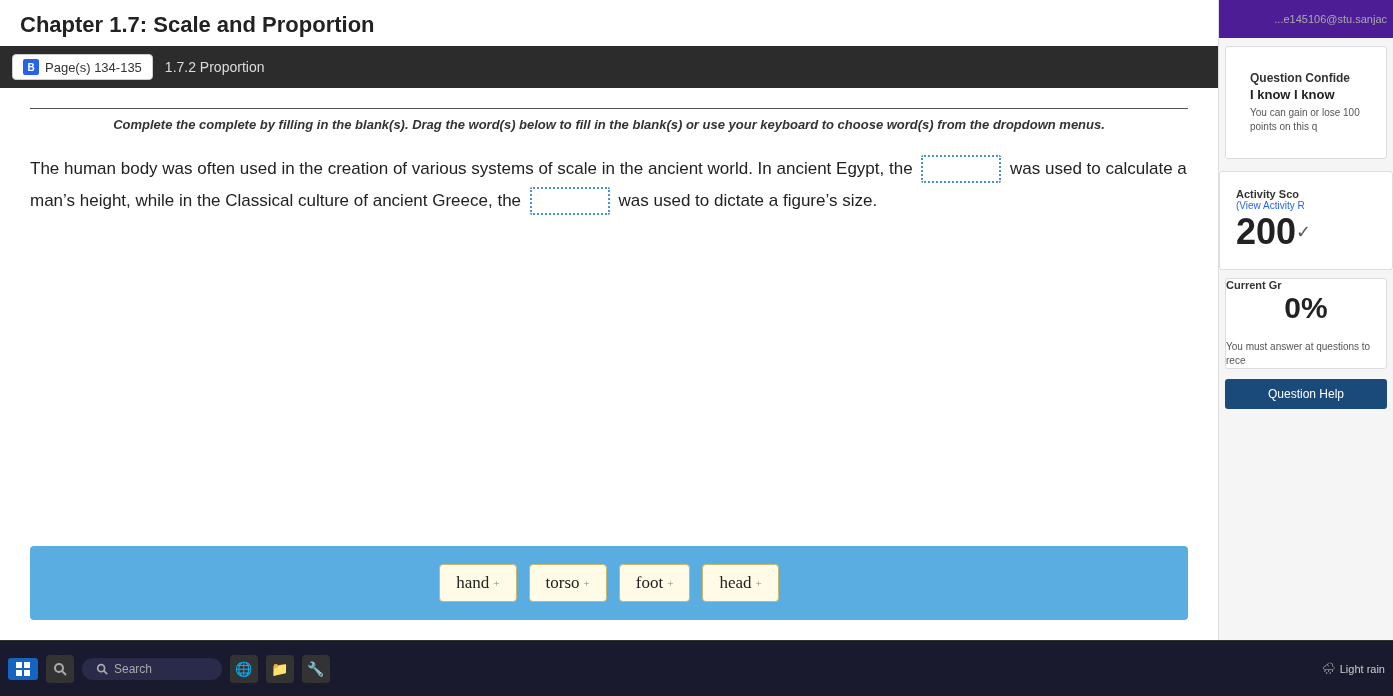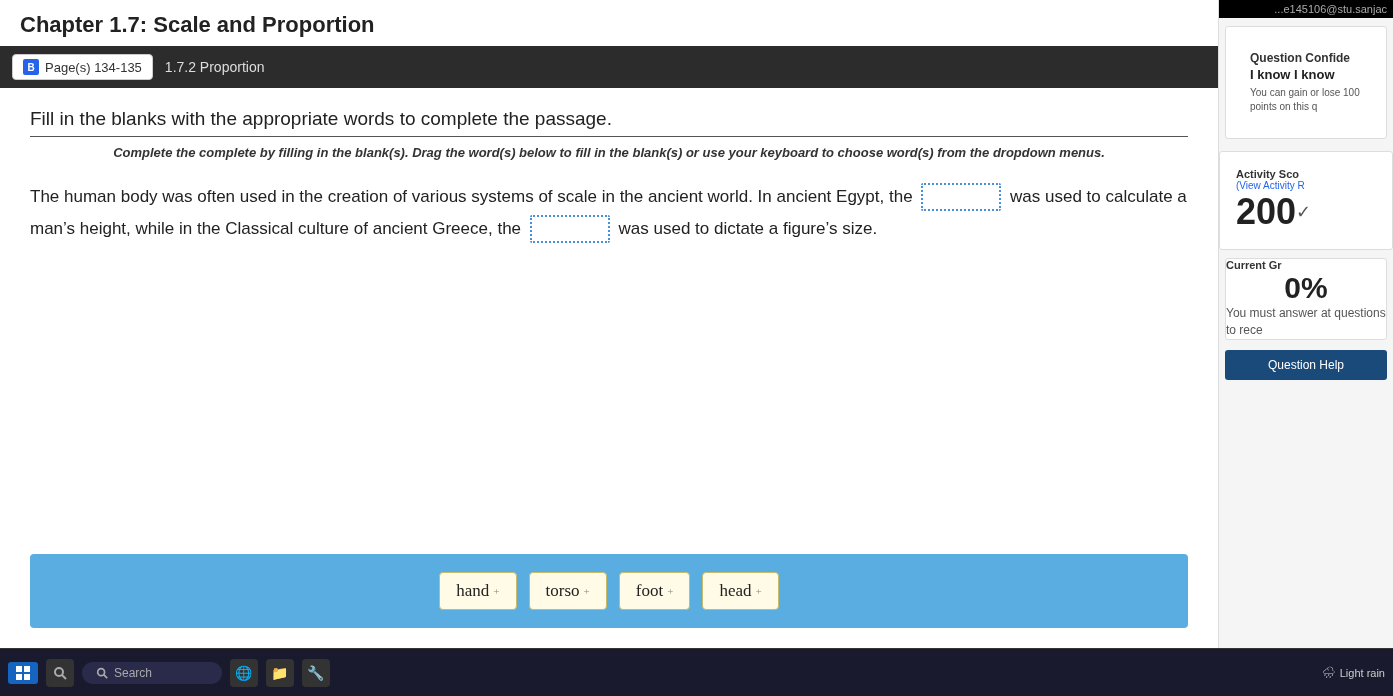--- a/index.html
+++ b/index.html
@@ -161,22 +161,22 @@
     .right-panel {
       width: 175px;
       background: #f5f5f5;
       display: flex;
       flex-direction: column;
       border-left: 1px solid #ddd;
       overflow: hidden;
     }
 
     .right-top-bar {
-      background: #000000;
-      height: 18px;
+      background: #4c1d95;
+      height: 38px;
       display: flex;
       align-items: center;
       justify-content: flex-end;
       padding-right: 6px;
       font-size: 11px;
       color: #aaa;
     }
 
     .confidence-card {
       background: #fff;
@@ -252,39 +252,40 @@
     }
 
     .current-grade-value {
       font-size: 30px;
       font-weight: bold;
       color: #222;
       text-align: center;
     }
 
     .current-grade-desc {
-      font-size: 12px;
+      font-size: 10px;
       color: #555;
       line-height: 1.4;
+      margin-top: 15px;
     }
 
     .help-button {
       background: #1a4a7a;
       color: white;
       font-size: 12px;
       padding: 8px 10px;
       margin: 6px;
       border-radius: 3px;
       text-align: center;
       cursor: pointer;
     }
 
     
     .taskbar {
-      height: 48px;
+      height: 56px;
       background: #1a1a2e;
       display: flex;
       align-items: center;
       padding: 0 8px;
       gap: 8px;
       border-top: 1px solid #333;
     }
 
     .taskbar-start {
       background: #1565c0;
@@ -352,21 +353,20 @@
 
     <div class="nav-bar">
       <div class="page-badge">
         <span class="page-badge-icon">B</span>
         <span>Page(s) 134-135</span>
       </div>
       <span class="nav-label">1.7.2 Proportion</span>
     </div>
 
     <div class="question-body">
-      <p class="instruction-main">Fill in the blanks with the appropriate words to complete the passage.</p>
       <hr class="divider-line">
       <p class="instruction-sub">Complete the complete by filling in the blank(s). Drag the word(s) below to fill in the blank(s) or use your keyboard to choose word(s) from the dropdown menus.</p>
 
       <div class="passage-text">
         <span>The human body was often used in the creation of various systems of scale in the ancient world. In ancient Egypt, the</span>
         <span class="blank-box"></span>
         <span>was used to calculate a man’s height, while in the Classical culture of ancient Greece, the</span>
         <span class="blank-box"></span>
         <span>was used to dictate a figure’s size.</span>
       </div>

